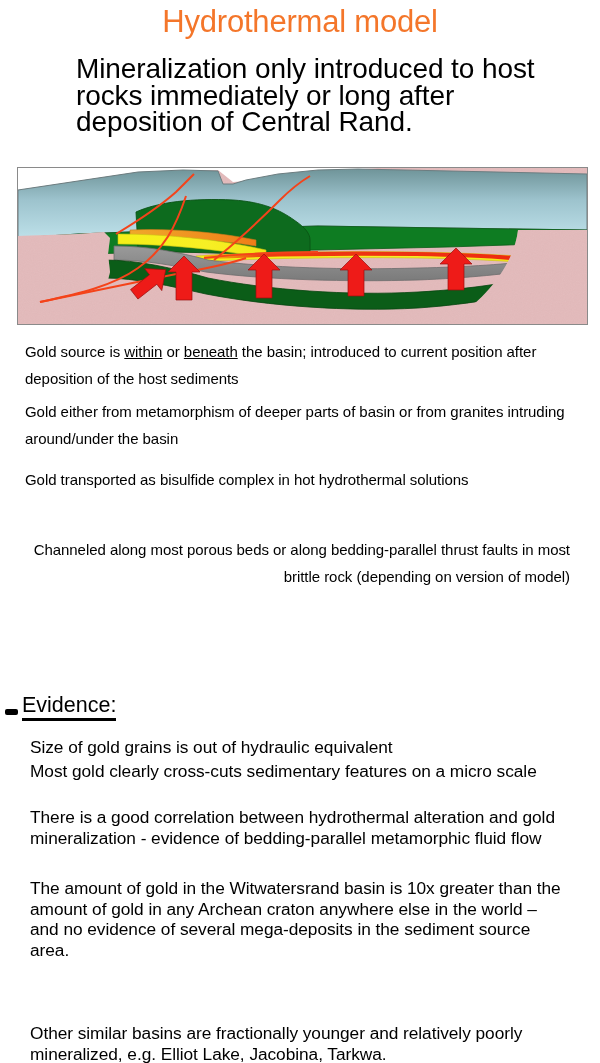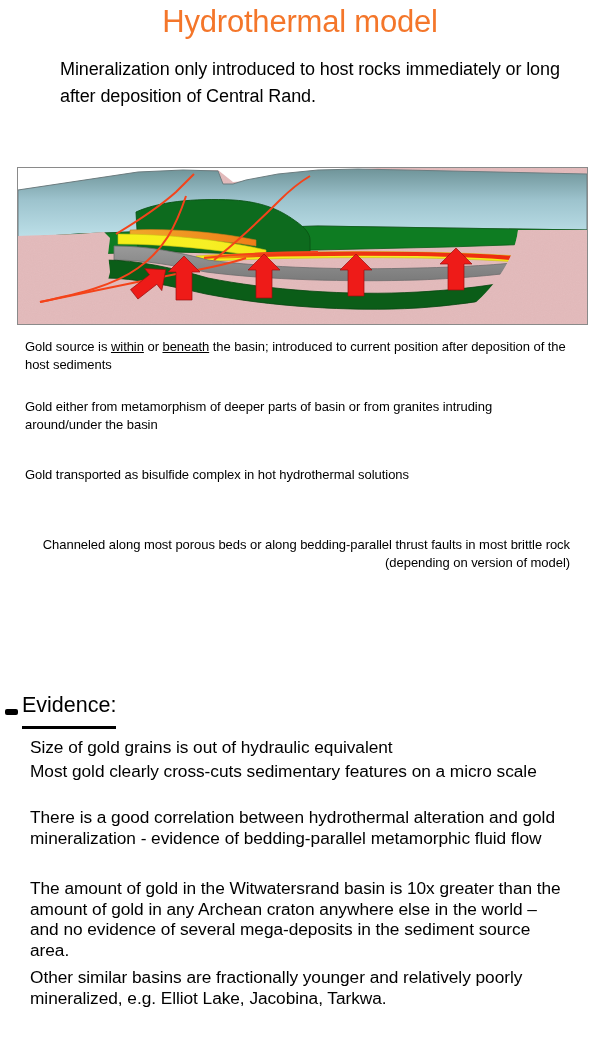--- a/index.html
+++ b/index.html
@@ -36,24 +36,24 @@
     line-height: 40px;
     color: #F4762A;
     font-weight: normal;
     letter-spacing: -0.2px;
     white-space: nowrap;
   }
 
   
   .intro {
     position: absolute;
-    left: 60px;
+    left: 76px;
     top: 56px;
     width: 500px;
-    font-size: 18px;
+    font-size: 28px;
     line-height: 26.5px;
     letter-spacing: -0.1px;
   }
 
   
   .diagram-wrap {
     position: absolute;
     left: 17px;
     top: 167px;
     width: 571px;
@@ -63,22 +63,22 @@
     overflow: hidden;
     background: #ffffff;
   }
   .diagram-wrap svg { display: block; }
 
   
   .body-block {
     position: absolute;
     left: 25px;
     width: 545px;
-    font-size: 13px;
-    line-height: 18px;
+    font-size: 15px;
+    line-height: 27px;
     letter-spacing: -0.05px;
   }
   .b1 { top: 338px; }
   .b2 { top: 398px; }
   .b3 { top: 466px; }
   .b4 { top: 536px; text-align: right; }
   .b5 { top: 616px; }
 
   
   .evidence-row {
@@ -97,38 +97,38 @@
     background: #000000;
     border-radius: 2px;
   }
   .evidence-label {
     position: absolute;
     left: 19px;
     top: 0px;
     font-size: 21.5px;
     line-height: 26px;
     border-bottom: 3px solid #000000;
-    padding-bottom: 8px;
+    padding-bottom: 0px;
     display: inline-block;
   }
 
   
   .ev-block {
     position: absolute;
     left: 30px;
     width: 540px;
     font-size: 17.3px;
     line-height: 20.6px;
     letter-spacing: -0.05px;
   }
   .e1 { top: 737px; }
   .e2 { top: 761px; }
   .e3 { top: 807px; }
   .e4 { top: 878px; }
-  .e5 { top: 967px; }
+  .e5 { top: 1023px; }
 
   u { text-decoration: underline; text-underline-offset: 1px; }
 </style>
 </head>
 <body>
 
 <div class="slide">
 
   <div class="title">Hydrothermal model</div>
 

